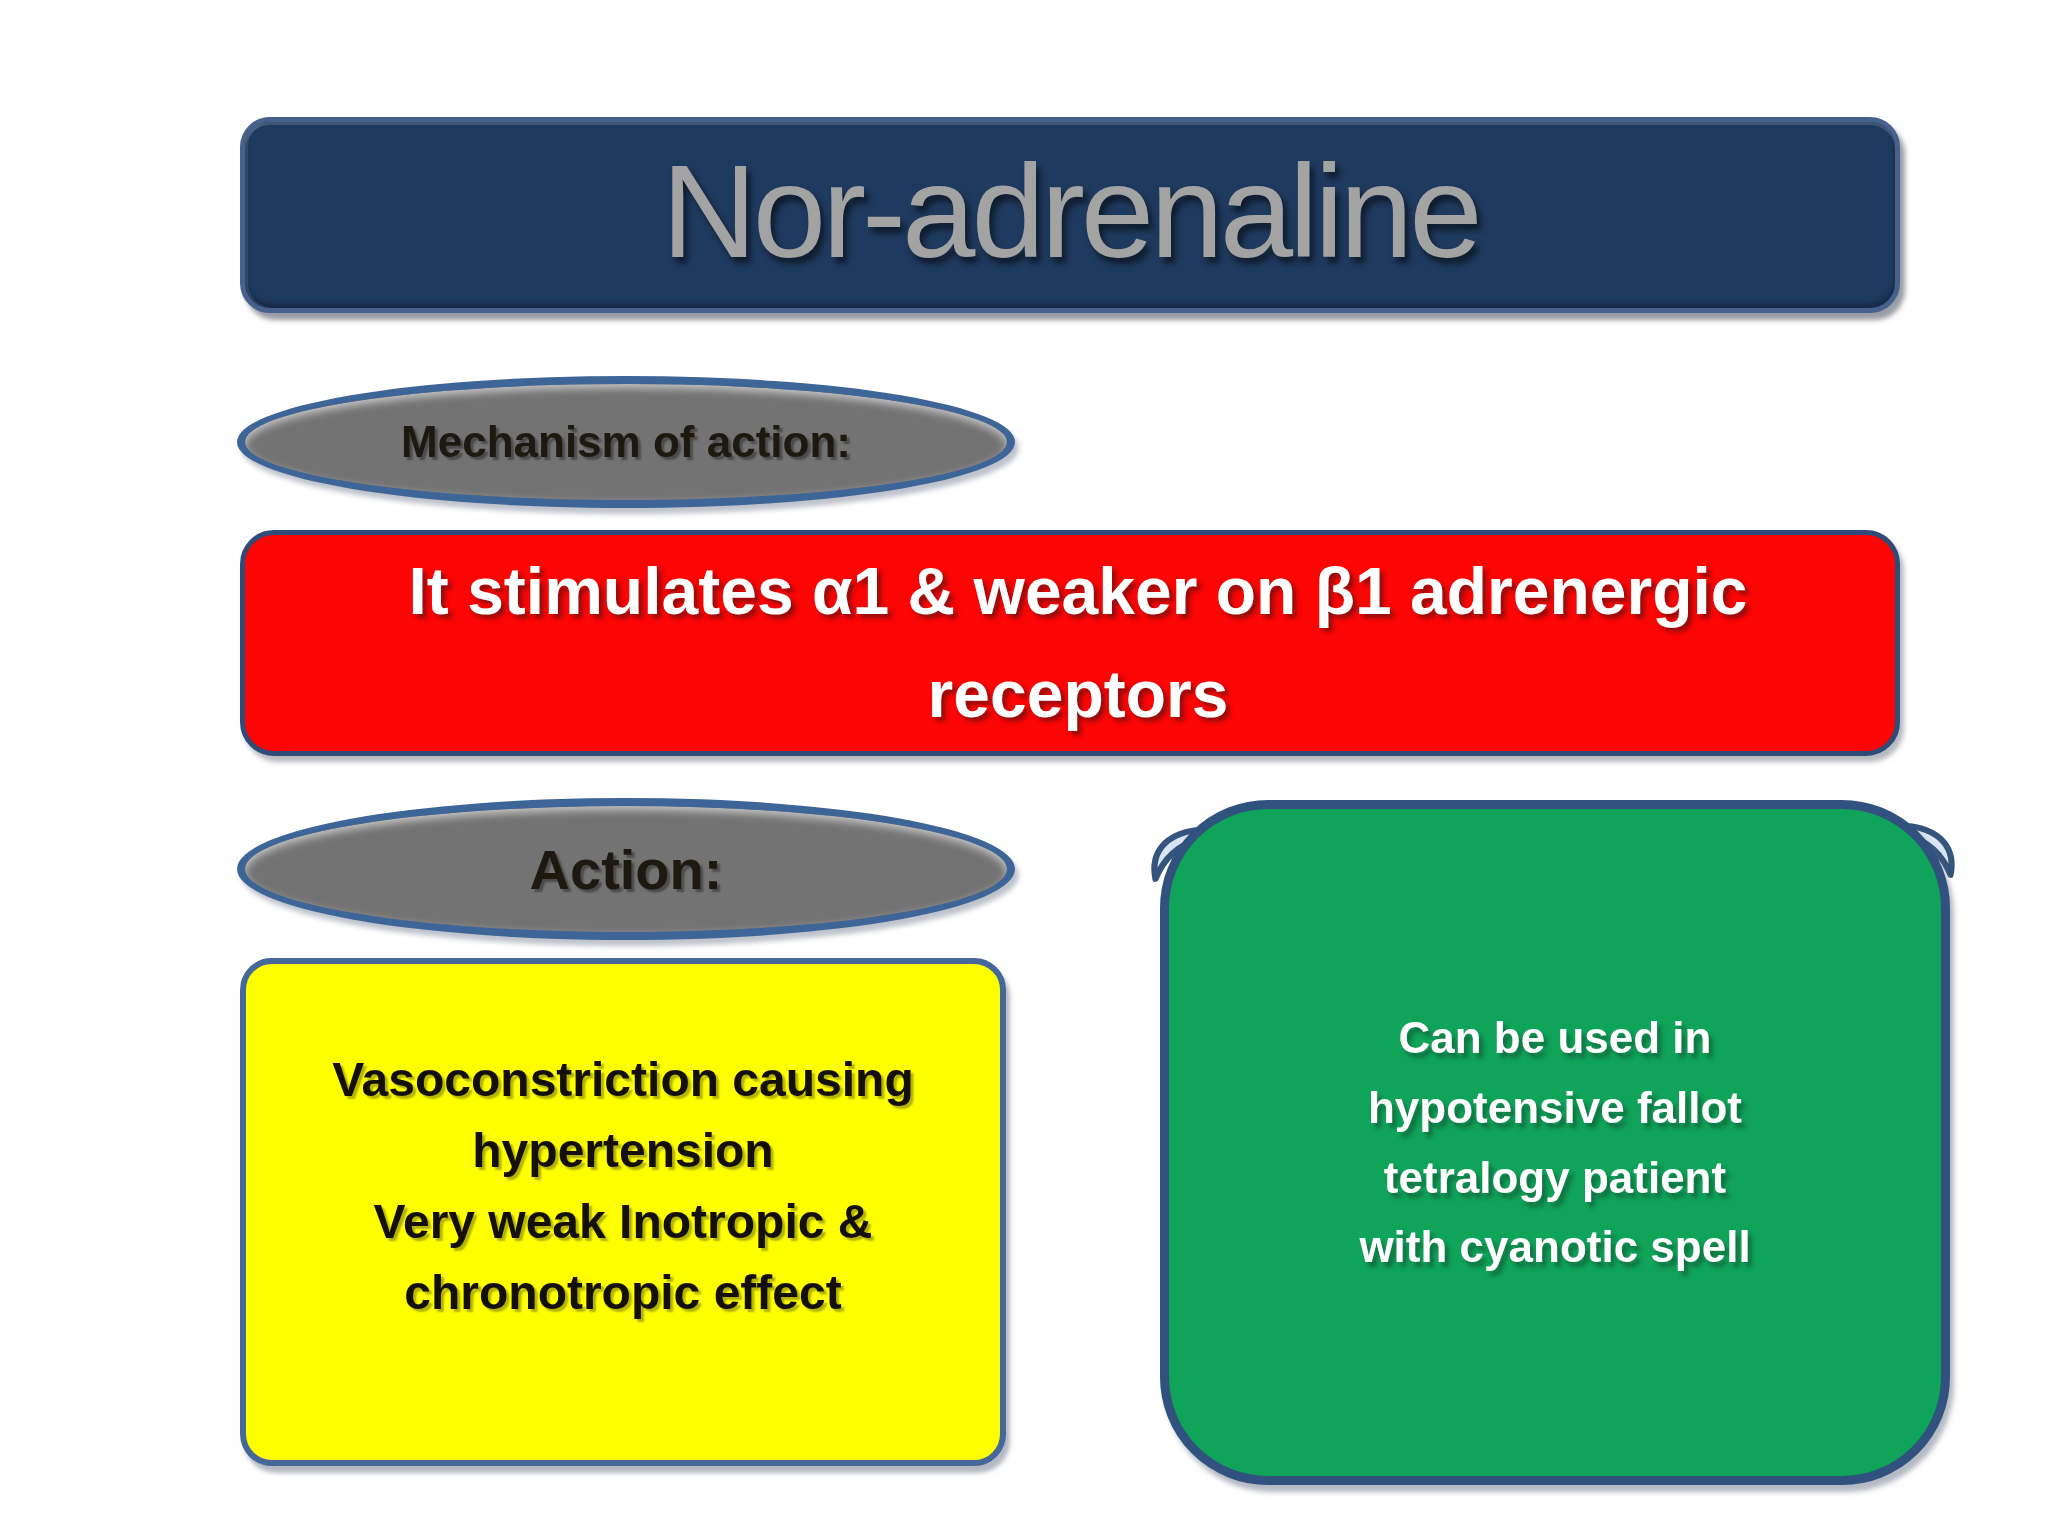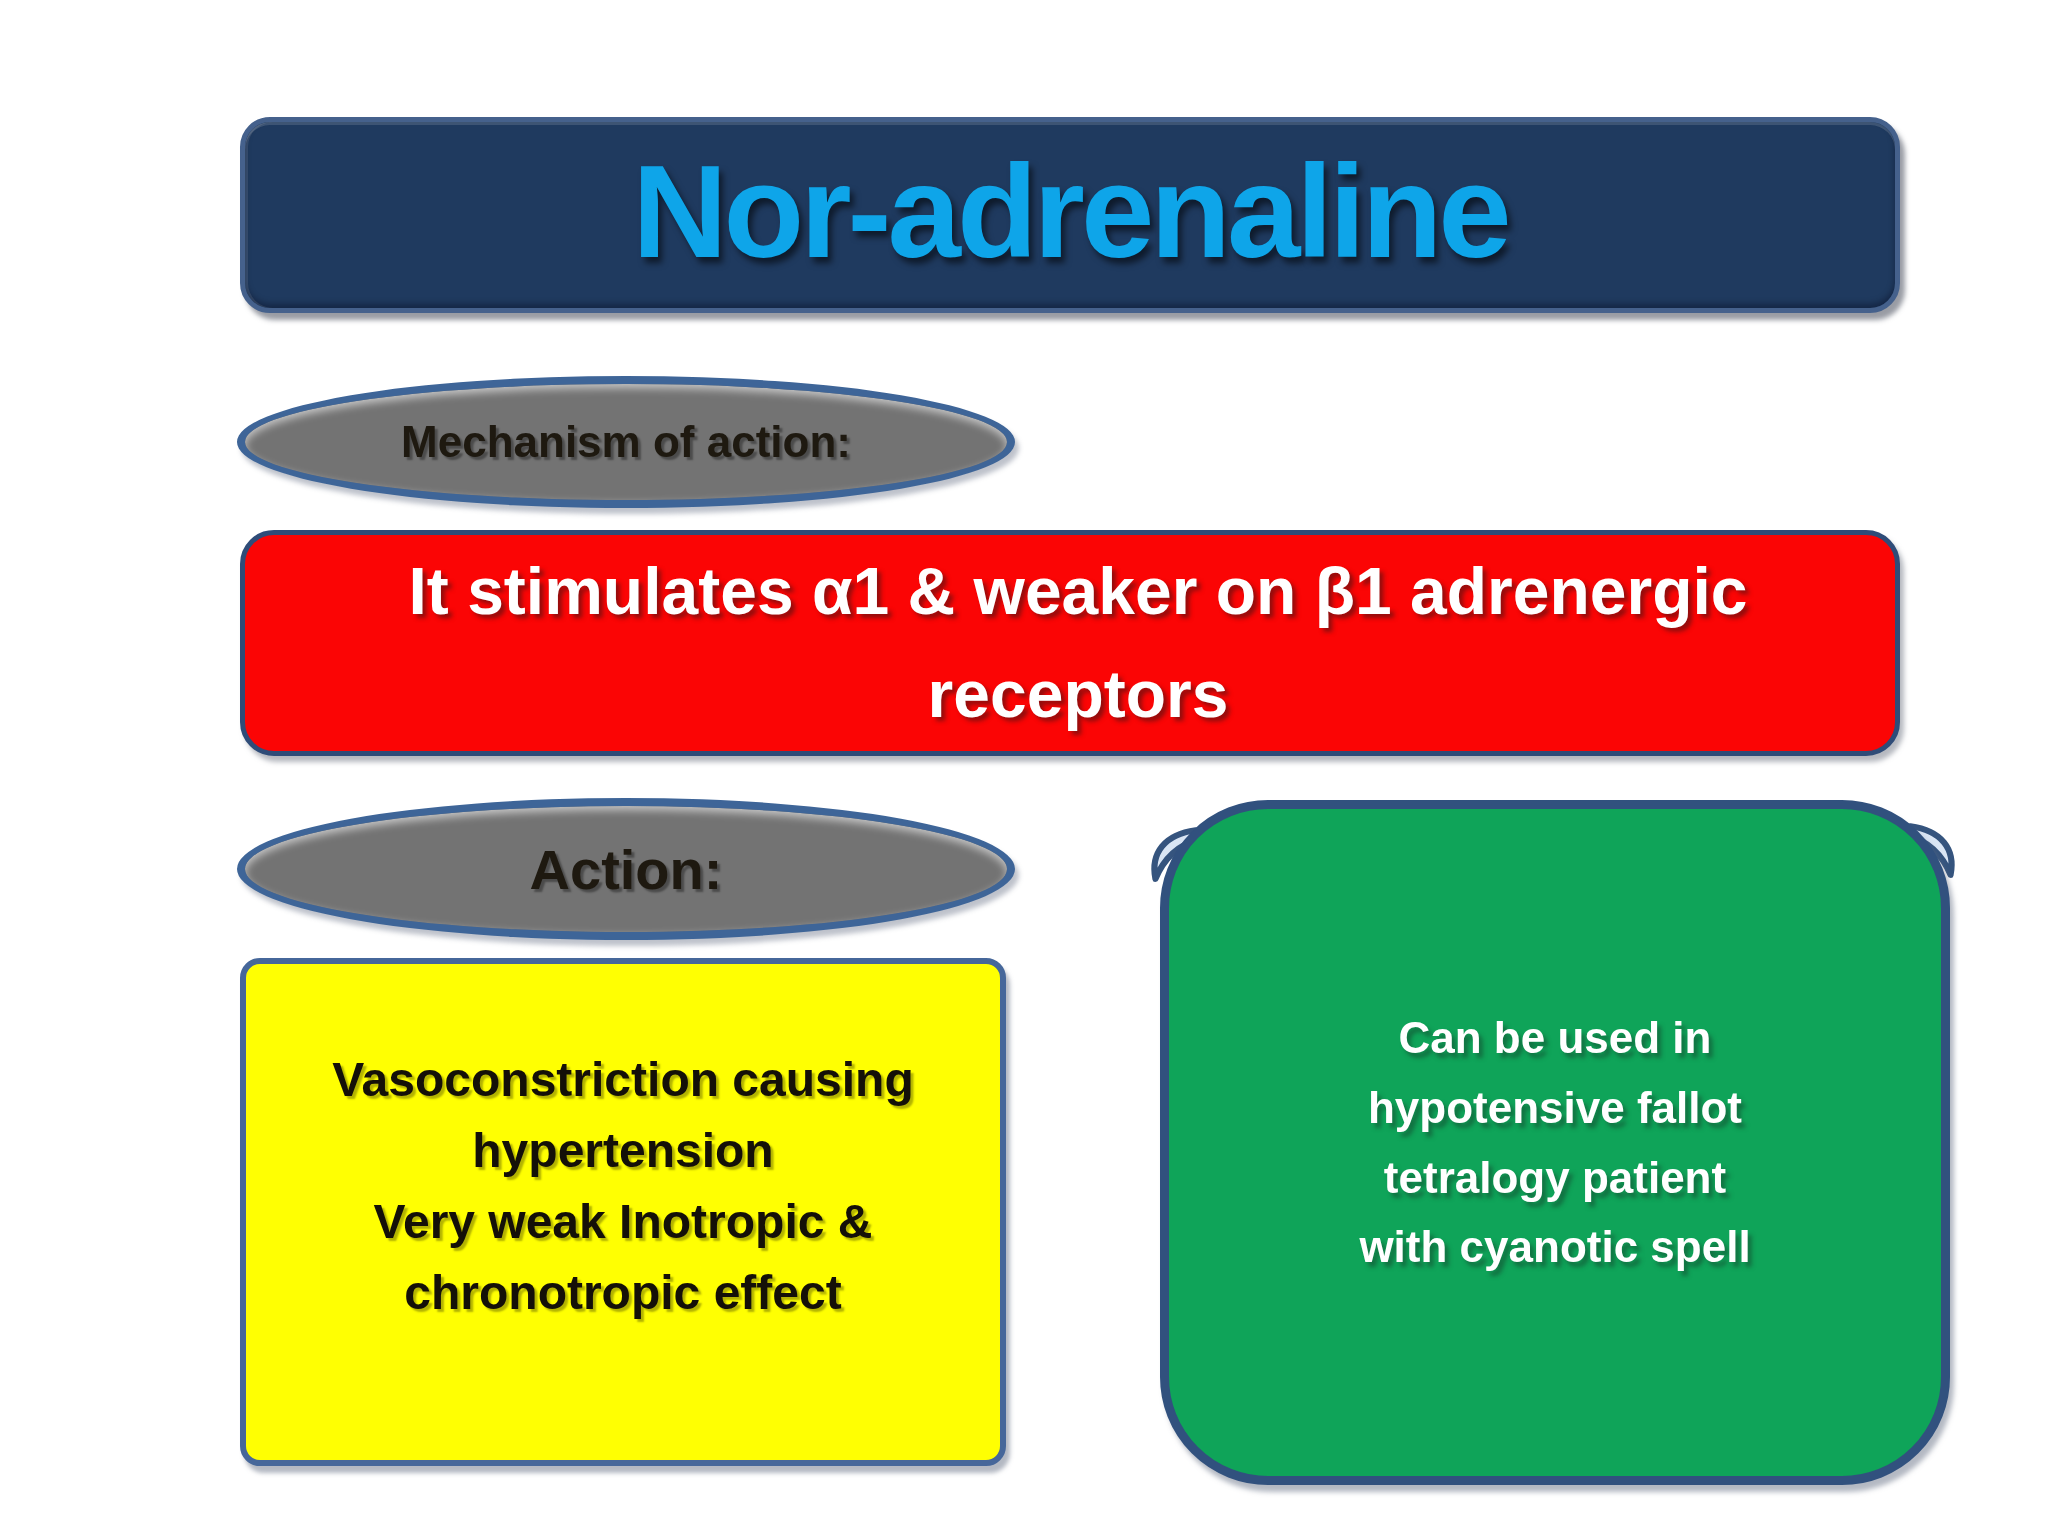--- a/index.html
+++ b/index.html
@@ -33,23 +33,23 @@
     width: 1660px; height: 196px;
     background: #1F3A5F;
     border: 5px solid #45618C;
     border-radius: 30px;
     box-shadow: 5px 7px 5px rgba(70,75,90,0.55),
                 inset 0 3px 0 rgba(255,255,255,0.14),
                 inset 3px 0 0 rgba(255,255,255,0.10),
                 inset 0 -4px 6px rgba(0,0,20,0.35);
   }
   .title-box .txt {
-    color: #0ea5e9;
+    color: #a3a3a3;
     font-size: 132px;
-    font-weight: bold;
+    font-weight: normal;
     letter-spacing: -4px;
     text-shadow: 4px 6px 6px rgba(0,0,0,0.55);
     padding-bottom: 8px;
   }
 
   
   .ellipse {
     background: #737373;
     border: 8px solid #3E6598;
     border-radius: 50%;
@@ -89,21 +89,21 @@
     line-height: 1.56;
     text-shadow: 4px 4px 4px rgba(60,20,20,0.55);
   }
 
   
   .yellow-box {
     left: 240px; top: 958px;
     width: 766px; height: 508px;
     background: #FFFF02;
     border: 6px solid #46679A;
-    border-radius: 20px;
+    border-radius: 32px;
     box-shadow: 4px 7px 4px rgba(105,115,135,0.5);
   }
   .yellow-box .txt {
     color: #141008;
     font-size: 48px;
     font-weight: bold;
     line-height: 1.48;
     padding-bottom: 52px;
     text-shadow: 3px 3px 2px rgba(0,0,0,0.3);
   }

